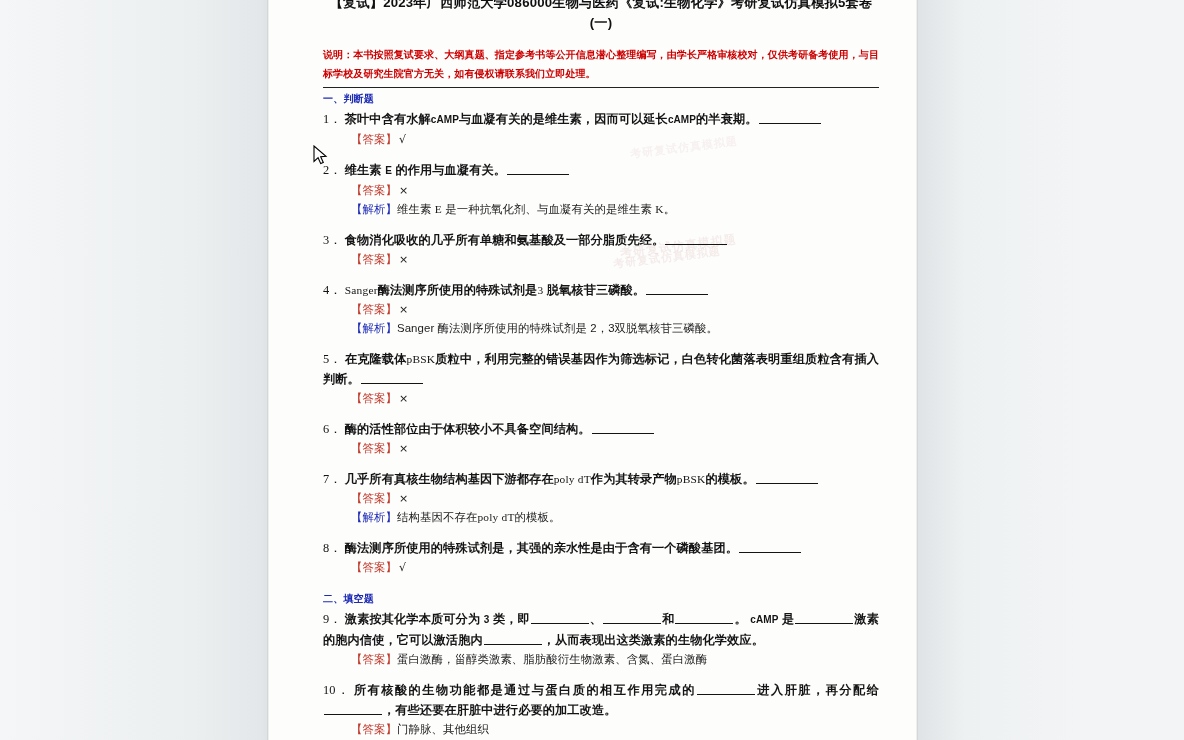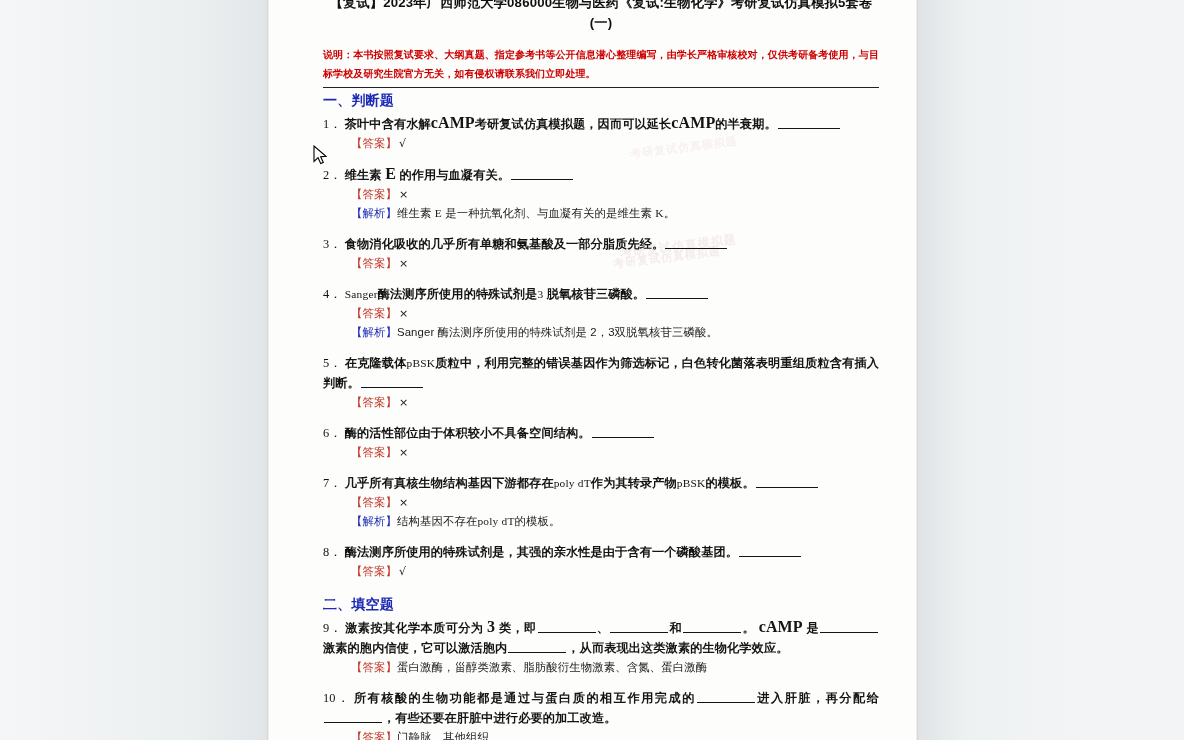--- a/index.html
+++ b/index.html
@@ -101,21 +101,21 @@
     border: 0;
     border-top: 1px solid #222;
     margin: 4px 0 4px 0;
     height: 0;
   }
 
   
   .section-head {
     font-family: "Liberation Sans", "DejaVu Sans", sans-serif;
     font-weight: bold;
-    font-size: 14px;
+    font-size: 10px;
     color: #1d2bb5;
     margin: 4px 0 3px 0;
     letter-spacing: .2px;
   }
   .section-head .sec-num { color: #1d2bb5; }
 
   
   .q-block { margin: 0 0 0 0; padding-bottom: 11px; }
 
   .q-line {
@@ -135,23 +135,23 @@
     color: #141414;
     margin-right: 3px;
   }
   .latin {
     font-family: "Liberation Serif", "DejaVu Serif", serif;
     font-weight: normal;
     font-size: 11.4px;
     letter-spacing: .2px;
   }
   .latin-b {
-    font-family: Liberation Serif, serif;
-    font-weight: bold;
-    font-size: 16px;
+    font-family: Liberation Sans, sans-serif;
+    font-weight: bold;
+    font-size: 10px;
   }
   .blank {
     display: inline-block;
     border-bottom: 1.4px solid #141414;
     width: 62px;
     height: 11px;
     vertical-align: -1px;
     margin: 0 1px;
   }
   .blank-s { width: 58px; }
@@ -221,21 +221,21 @@
       <p class="notice">说明：本书按照复试要求、大纲真题、指定参考书等公开信息潜心整理编写，由学长严格审核校对，仅供考研备考使用，与目标学校及研究生院官方无关，如有侵权请联系我们立即处理。</p>
 
       <hr class="rule">
 
       <div class="section-head">
         <span class="sec-num">一、</span><span>判断题</span>
       </div>
 
       <div class="q-block">
         <p class="q-line">
-          <span class="q-num">1．</span><span>茶叶中含有水解</span><span class="latin-b">cAMP</span><span>考研复试仿真模拟题，因而可以延长</span><span class="latin-b">cAMP</span><span>的半衰期。</span><span class="blank"></span>
+          <span class="q-num">1．</span><span>茶叶中含有水解</span><span class="latin-b">cAMP</span><span>与血凝有关的是维生素，因而可以延长</span><span class="latin-b">cAMP</span><span>的半衰期。</span><span class="blank"></span>
         </p>
         <p class="ans-row">
           <span class="tag-ans">【答案】</span><span class="mark">√</span>
         </p>
       </div>
 
       <div class="q-block">
         <p class="q-line">
           <span class="q-num">2．</span><span>维生素</span> <span class="latin-b">E</span> <span>的作用与血凝有关。</span><span class="blank"></span>
         </p>

